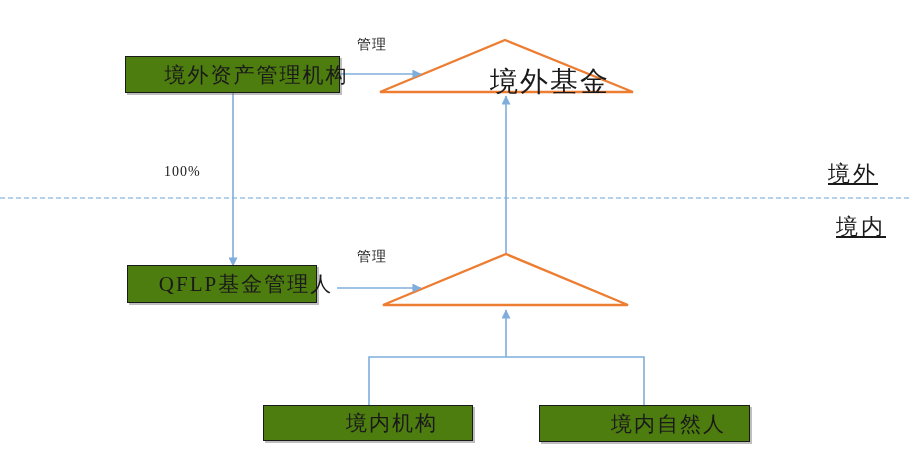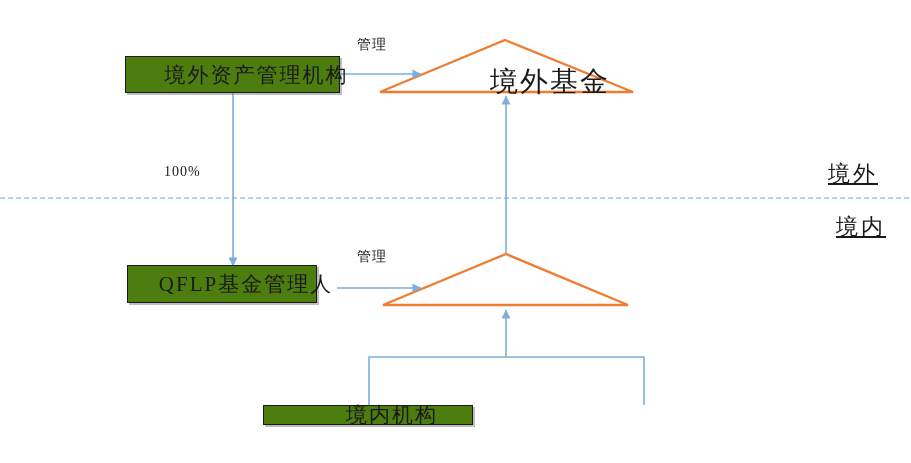--- a/index.html
+++ b/index.html
@@ -20,21 +20,21 @@
     border:1.4px solid #1a1a1a;
     box-shadow:2px 2px 0 rgba(110,110,110,0.45);
     display:flex; align-items:center; justify-content:center;
     font-size:21px; letter-spacing:2px;
     white-space:nowrap;
     z-index:2;
     padding-left:48px;
   }
   #box-offshore-manager { left:125px; top:56px;  width:215px; height:37px; }
   #box-qflp-manager     { left:127px; top:265px; width:190px; height:38px; }
-  #box-dom-institution  { left:263px; top:405px; width:210px; height:20px; }
+  #box-dom-institution  { left:263px; top:405px; width:210px; height:36px; }
   #box-dom-individual   { left:539px; top:405px; width:211px; height:37px; }
 
   .tri-label {
     position:absolute;
     text-align:right;
     font-size:28px; letter-spacing:2px;
     white-space:nowrap;
     z-index:2;
   }
   #label-offshore-fund { left:400px; top:63px;  width:210px; }
@@ -81,20 +81,21 @@
     <line x1="233" y1="93" x2="233" y2="266" stroke="#7FAEDC" stroke-width="1.6" marker-end="url(#arr)"></line>
     <line x1="337" y1="288" x2="421" y2="288" stroke="#7FAEDC" stroke-width="1.6" marker-end="url(#arr)"></line>
     <line x1="506" y1="253" x2="506" y2="96" stroke="#7FAEDC" stroke-width="1.6" marker-end="url(#arr)"></line>
     <polyline points="369,405 369,357 644,357 644,405" fill="none" stroke="#7FAEDC" stroke-width="1.6"></polyline>
     <line x1="506" y1="357" x2="506" y2="310" stroke="#7FAEDC" stroke-width="1.6" marker-end="url(#arr)"></line>
   </svg>
 
   <div class="box" id="box-offshore-manager">境外资产管理机构</div>
   <div class="box" id="box-qflp-manager">QFLP基金管理人</div>
   <div class="box" id="box-dom-institution">境内机构</div>
+  <div class="box" id="box-dom-individual">境内自然人</div>
 
   <div class="tri-label" id="label-offshore-fund">境外基金</div>
 
   <div class="edge-label" id="label-manage-top">管理</div>
   <div class="edge-label" id="label-manage-bottom">管理</div>
   <div class="edge-label" id="label-ownership">100%</div>
 
   <div class="region-label" id="label-region-offshore">境外</div>
   <div class="region-label" id="label-region-onshore">境内</div>
 

